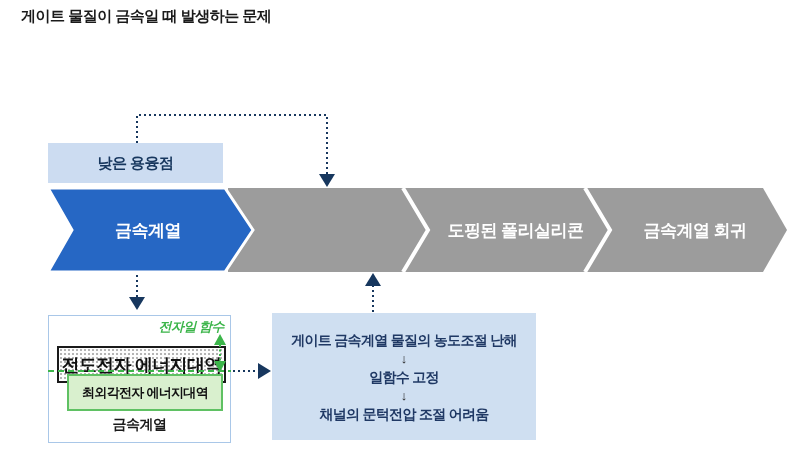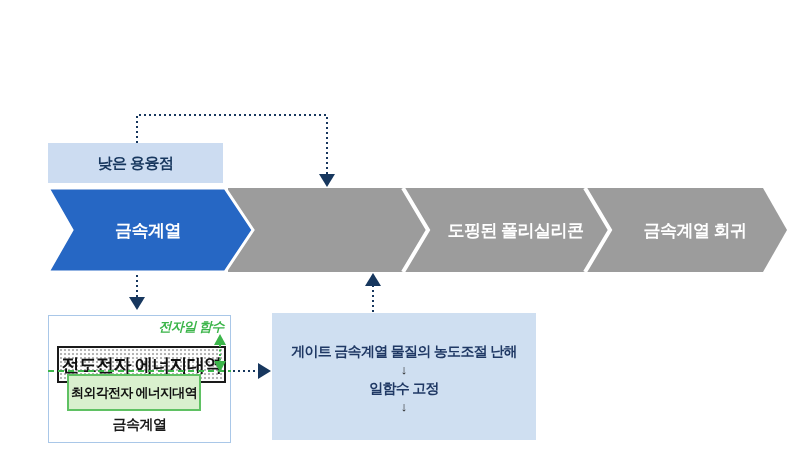--- a/index.html
+++ b/index.html
@@ -23,21 +23,21 @@
 
   .band-box { left:48px; top:315px; width:183px; height:128px; background:#ffffff;
               border:1px solid #a9c7e8; box-sizing:border-box; }
   .wf-label { left:140px; top:318px; width:84px; text-align:right;
               font-size:13px; font-weight:bold; color:#3cb54a; letter-spacing:-0.5px; white-space:nowrap;font-style:italic; }
   .hatch-box { left:57px; top:346px; width:169px; height:37px; box-sizing:border-box;
                border:2px solid #1a1a1a; background-color:#fdfdfd;
                background-image:radial-gradient(#b4b4b4 1px, transparent 1px); background-size:4px 4px;
                display:flex; align-items:center; justify-content:center;
                font-size:18px; font-weight:bold; color:#111111; letter-spacing:-0.7px; white-space:nowrap; }
-  .green-box { left:67px; top:374px; width:134px; height:37px; box-sizing:border-box;
+  .green-box { left:67px; top:374px; width:156px; height:37px; box-sizing:border-box;
                border:2px solid #5fc163; background:#d9f0ce;
                display:flex; align-items:center; justify-content:center;
                font-size:13px; font-weight:bold; color:#111111; letter-spacing:-0.7px; white-space:nowrap; }
   .band-caption { left:48px; top:416px; width:183px; text-align:center;
                   font-size:14px; font-weight:bold; color:#1a1a1a; letter-spacing:-0.5px; }
 
   .problem-box { left:272px; top:313px; width:264px; height:127px; background:#cfdff1;
                  display:flex; flex-direction:column; align-items:center; justify-content:center; }
   .problem-line { font-size:14px; font-weight:bold; color:#1f3864; letter-spacing:-0.7px;
                   line-height:22px; white-space:nowrap; }
@@ -51,20 +51,21 @@
   <svg class="layer" width="800" height="459">
 
     <polygon points="228,188 763,188 787,230 763,272 228,272" fill="#9c9c9c"></polygon>
 
     <polyline points="403,188 428,230 403,272" fill="none" stroke="#ffffff" stroke-width="4"></polyline>
     <polyline points="585,188 610,230 585,272" fill="none" stroke="#ffffff" stroke-width="4"></polyline>
 
     <polygon points="48,188 225,188 253,230 225,272 48,272 72,230" fill="#2667c4" stroke="#ffffff" stroke-width="3"></polygon>
   </svg>
 
+  <div class="abs title">게이트 물질이 금속일 때 발생하는 문제</div>
 
   <div class="abs callout">
     <span>낮은 용융점</span>
   </div>
 
   <div class="abs chev-label chev-1">
     <span>금속계열</span>
   </div>
   <div class="abs chev-label chev-3">
     <span>도핑된 폴리실리콘</span>
@@ -81,20 +82,21 @@
   <div class="abs green-box">
     <span>최외각전자 에너지대역</span>
   </div>
   <div class="abs band-caption">금속계열</div>
 
   <div class="abs problem-box">
     <div class="problem-line">게이트 금속계열 물질의 농도조절 난해</div>
     <div class="problem-arrow">↓</div>
     <div class="problem-line">일함수 고정</div>
     <div class="problem-arrow">↓</div>
+    <div class="problem-line">채널의 문턱전압 조절 어려움</div>
   </div>
 
   <svg class="layer front" width="800" height="459">
 
     <path d="M137,143 L137,115 L327,115 L327,174" fill="none" stroke="#17375e" stroke-width="2" stroke-dasharray="2 3"></path>
     <polygon points="319,174 335,174 327,187" fill="#17375e"></polygon>
 
     <path d="M137,275 L137,297" fill="none" stroke="#17375e" stroke-width="2" stroke-dasharray="2 3"></path>
     <polygon points="129,297 145,297 137,310" fill="#17375e"></polygon>
 

